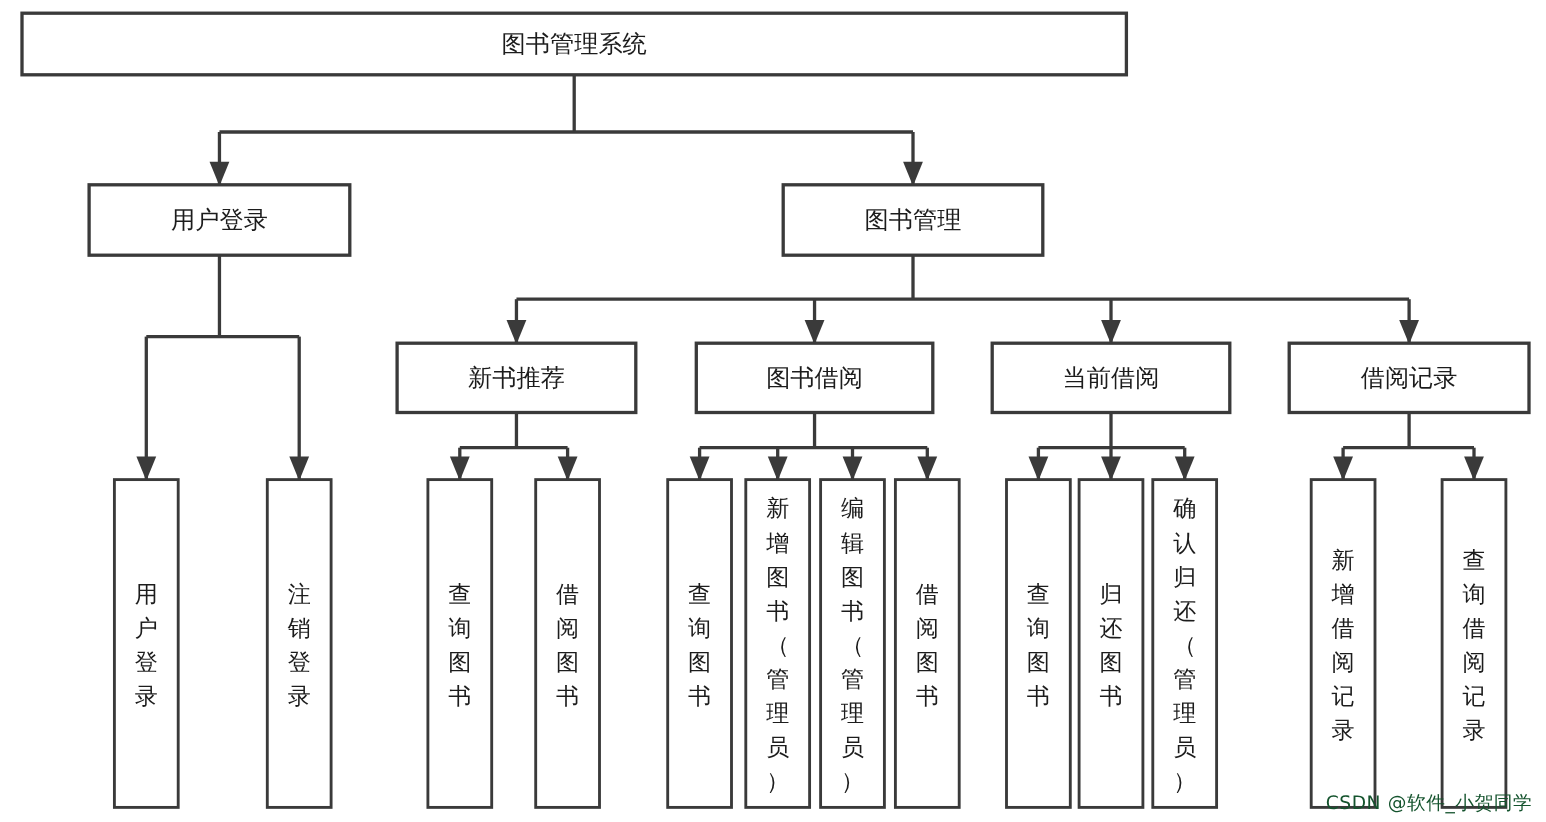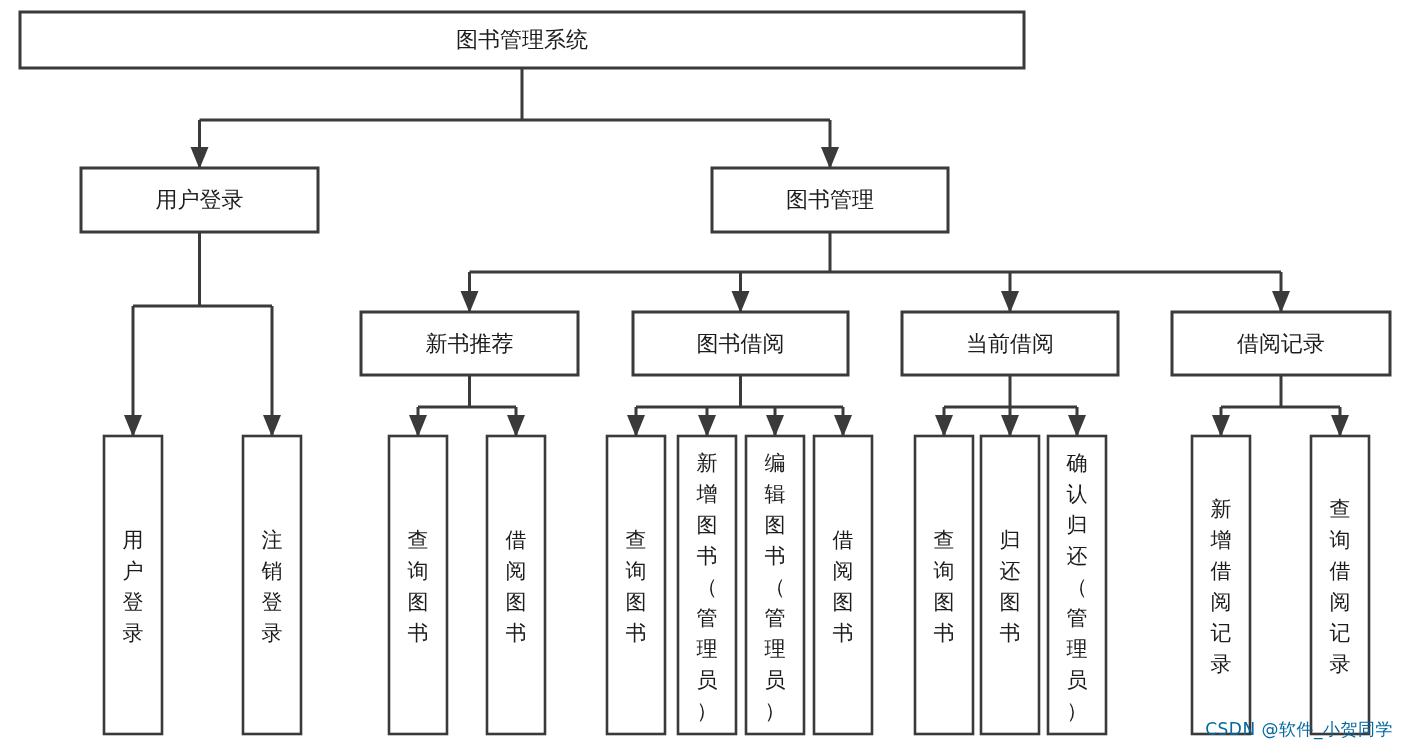--- a/index.html
+++ b/index.html
@@ -59,21 +59,21 @@
     font-size: 21px;
     fill: #1c1c1c;
     text-anchor: middle;
   }
   .watermark {
     position: absolute;
     right: 12px;
     bottom: 6px;
     font-family: "DejaVu Sans", "Liberation Sans", sans-serif;
     font-size: 17px;
-    color: #0369a1;
+    color: #14532d;
     letter-spacing: 0.5px;
     white-space: nowrap;
     user-select: none;
     text-align: right;
   }
 </style>
 </head>
 <body>
 
 <div id="diagram-root">

